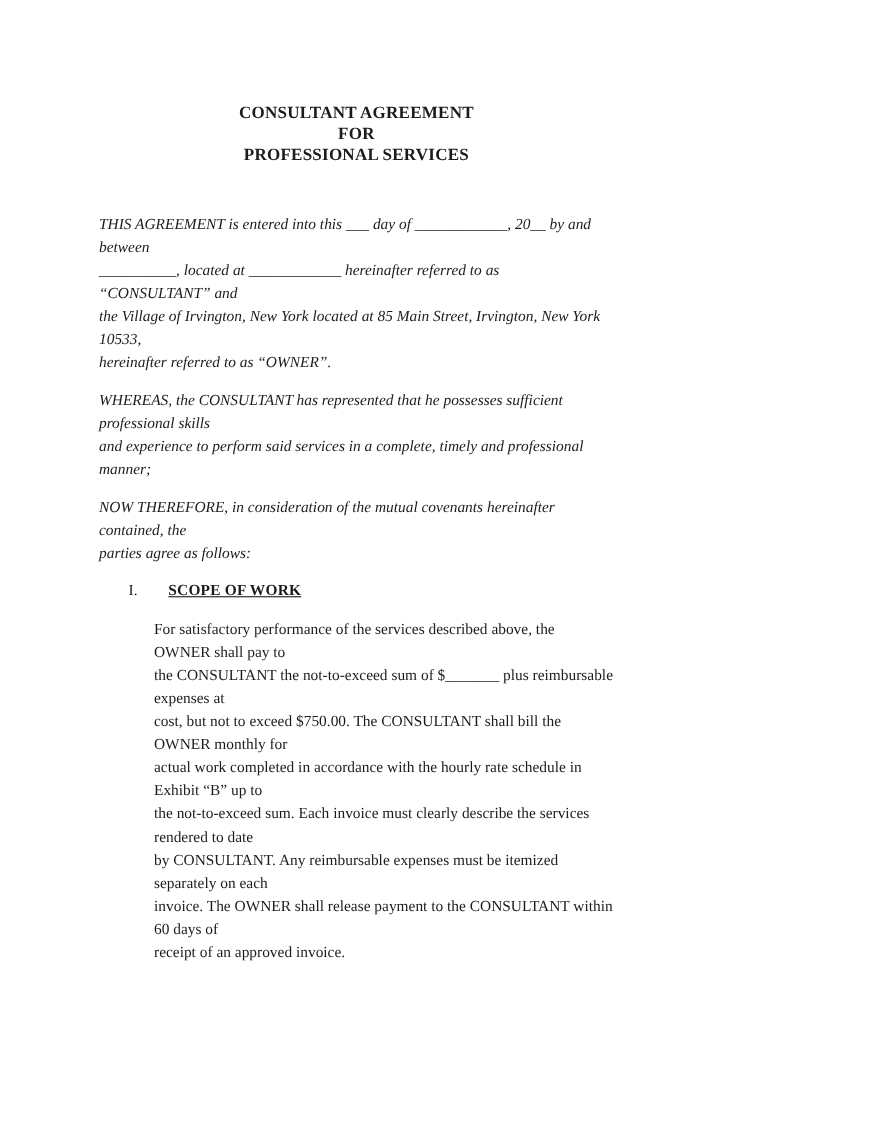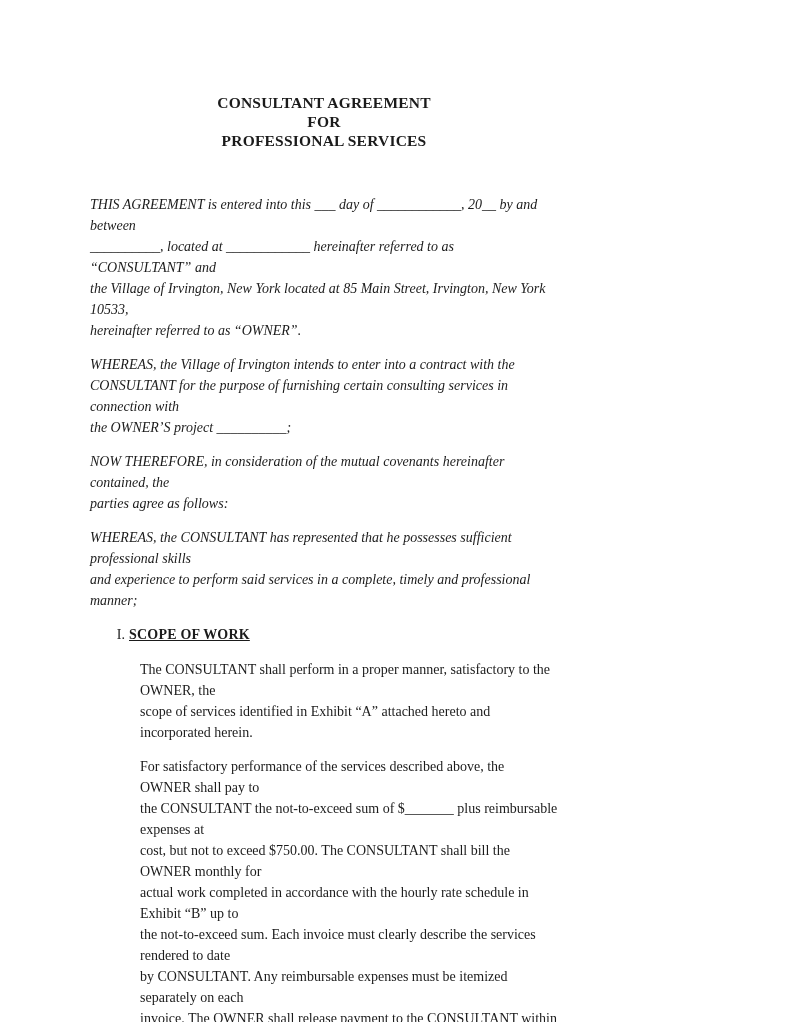--- a/index.html
+++ b/index.html
@@ -41,21 +41,21 @@
     display: flex;
     align-items: baseline;
     margin: 0 0 14px 0;
   }
   .sec-num {
     width: 35px;
     flex: 0 0 35px;
     text-align: right;
   }
   .sec-heading {
-    margin-left: 4px;
+    margin-left: 28px;
     font-weight: bold;
     text-decoration: underline;
     letter-spacing: 0.2px;
     text-align: center;
   }
   .sec-body {
     margin: 0;
     padding-left: 50px;
     white-space: pre-line;
   }
@@ -67,37 +67,32 @@
 
   <h1 class="doc-title">CONSULTANT AGREEMENT
 FOR
 PROFESSIONAL SERVICES</h1>
 
   <p class="para">THIS AGREEMENT is entered into this ___ day of ____________, 20__ by and between
 __________, located at ____________ hereinafter referred to as “CONSULTANT” and
 the Village of Irvington, New York located at 85 Main Street, Irvington, New York 10533,
 hereinafter referred to as “OWNER”.</p>
 
-  <p class="para">WHEREAS, the Village of Irvington intends to enter into a contract with the
-CONSULTANT for the purpose of furnishing certain consulting services in connection with
-the OWNER’S project __________;</p>
+
+  <p class="para">WHEREAS, the CONSULTANT has represented that he possesses sufficient professional skills
+and experience to perform said services in a complete, timely and professional manner;</p>
 
   <p class="para">NOW THEREFORE, in consideration of the mutual covenants hereinafter contained, the
 parties agree as follows:</p>
-
-  <p class="para">WHEREAS, the CONSULTANT has represented that he possesses sufficient professional skills
-and experience to perform said services in a complete, timely and professional manner;</p>
 
   <div class="section">
     <div class="section-head">
       <span class="sec-num">I.</span>
       <span class="sec-heading">SCOPE OF WORK</span>
     </div>
-    <p class="sec-body">The CONSULTANT shall perform in a proper manner, satisfactory to the OWNER, the
-scope of services identified in Exhibit “A” attached hereto and incorporated herein.</p>
   </div>
 
 
   <div class="section">
     <p class="sec-body">For satisfactory performance of the services described above, the OWNER shall pay to
 the CONSULTANT the not-to-exceed sum of $_______ plus reimbursable expenses at
 cost, but not to exceed $750.00. The CONSULTANT shall bill the OWNER monthly for
 actual work completed in accordance with the hourly rate schedule in Exhibit “B” up to
 the not-to-exceed sum. Each invoice must clearly describe the services rendered to date
 by CONSULTANT. Any reimbursable expenses must be itemized separately on each

